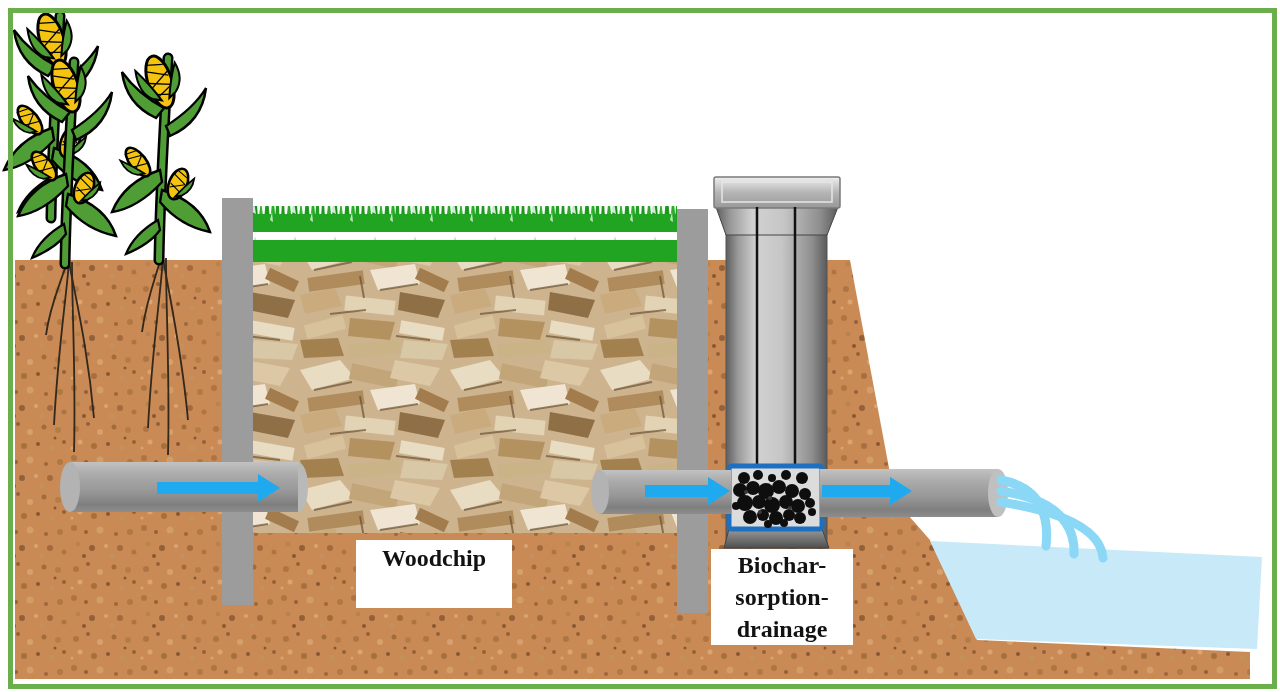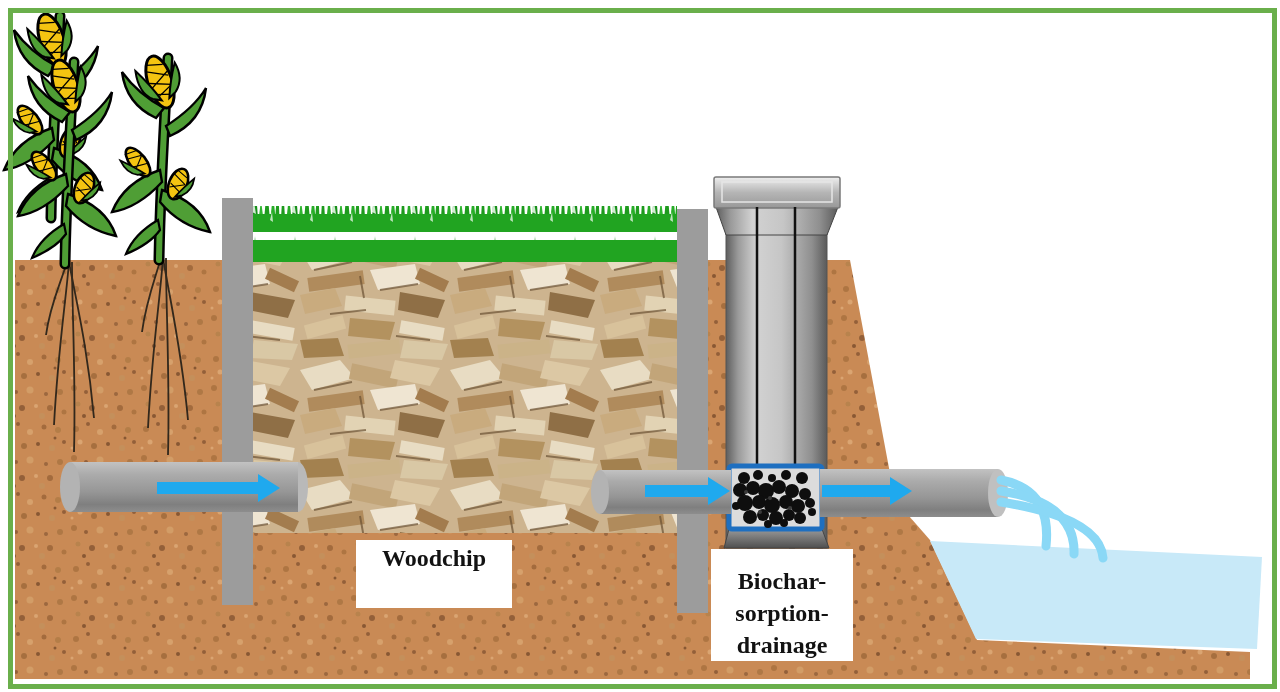--- a/index.html
+++ b/index.html
@@ -227,19 +227,19 @@
       </g>
     </g>
     <use href="#cornPlant" x="14" y="46"></use>
     <use href="#cornPlant" x="108" y="42"></use>
   </svg>
 
   <div class="label-box" style="left:356px;top:540px;width:156px;height:66px;padding-top:2px;">
     <span class="label-line">Woodchip</span>
   </div>
 
-  <div class="label-box" style="left:711px;top:549px;width:142px;height:96px;padding-top:16px;">
+  <div class="label-box" style="left:711px;top:549px;width:142px;height:96px;padding-top:0;">
     <span class="label-line">Biochar-</span>
     <span class="label-line">sorption-</span>
     <span class="label-line">drainage</span>
   </div>
 
 </div>
 
 </body></html>

